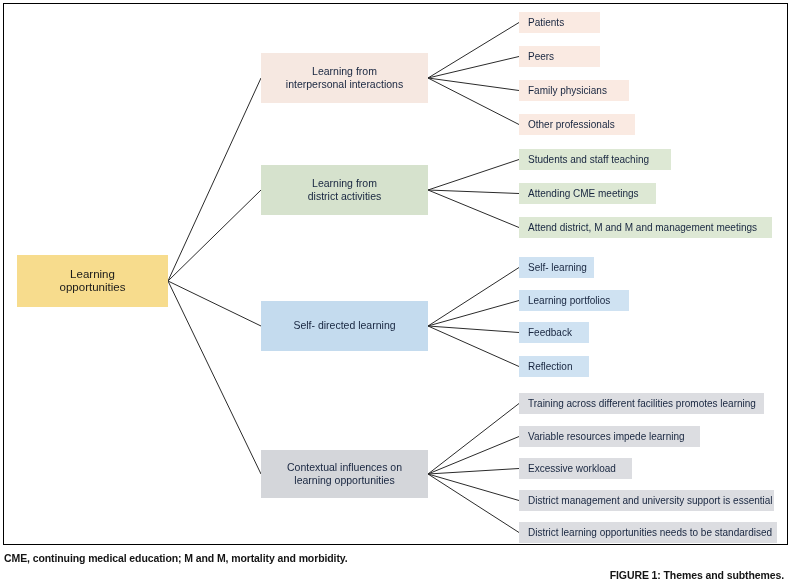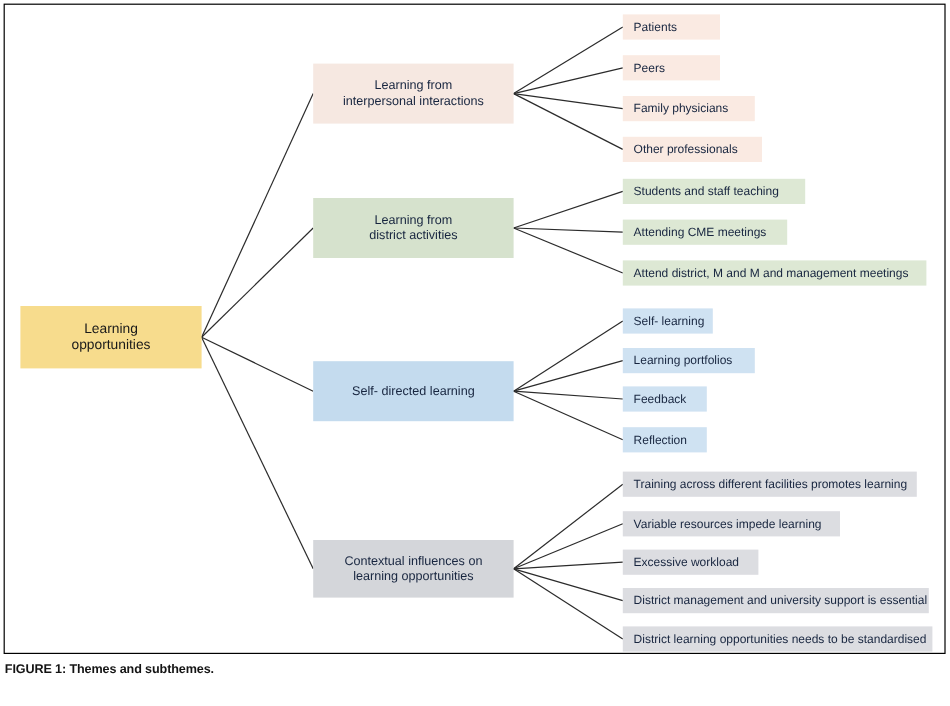--- a/index.html
+++ b/index.html
@@ -72,20 +72,21 @@
     font-family: "Liberation Sans", sans-serif;
     font-size: 10.5px;
     font-weight: bold;
     color: #141414;
     letter-spacing: -0.1px;
     margin: 0 0 5px 0;
     white-space: nowrap;
   }
   .caption-line:last-child {
     margin-bottom: 0;
+    text-align: right;
   }
 </style>
 </head>
 <body>
 
 <div id="figure-root">
 
   <div id="figure-frame"></div>
 
   <svg id="diagram-svg" viewBox="0 0 792 548">
@@ -193,16 +194,17 @@
           <text class="node-label sub-label" x="528" y="501" text-anchor="start">District management and university support is essential</text>
         </g>
         <g>
           <rect x="519" y="522" width="258" height="21" fill="#dcdde1" class="node-rect"></rect>
           <text class="node-label sub-label" x="528" y="533" text-anchor="start">District learning opportunities needs to be standardised</text>
         </g>
       </g>
   </svg>
 
   <div id="caption-block">
+    <p class="caption-line">CME, continuing medical education; M and M, mortality and morbidity.</p>
     <p class="caption-line">FIGURE 1: Themes and subthemes.</p>
   </div>
 
 </div>
 
 </body></html>

